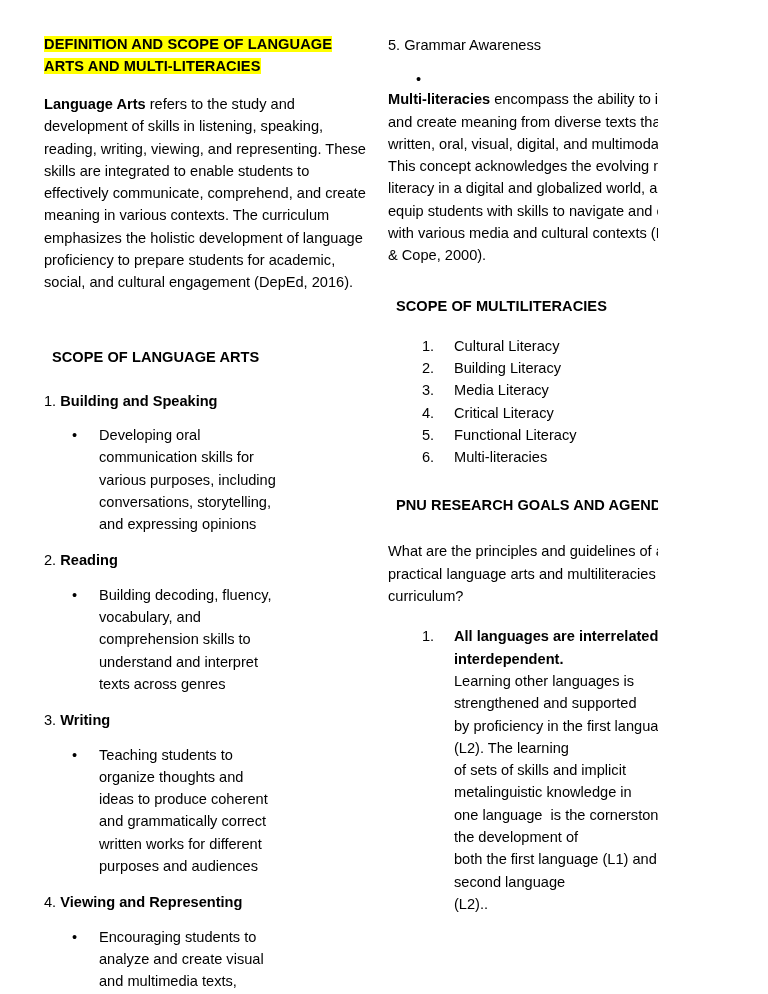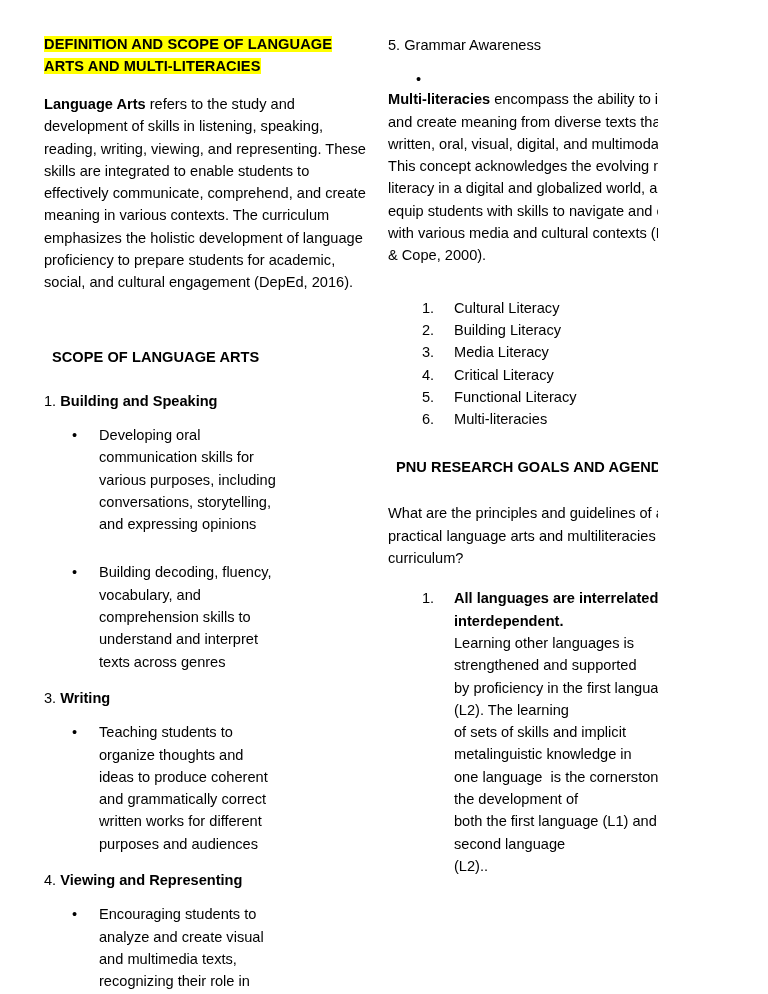--- a/index.html
+++ b/index.html
@@ -158,20 +158,21 @@
     <div class="sp-14"></div>
 
     <p class="num-item"><span class="n">1.</span> <span class="t">Building and Speaking</span></p>
     <div class="sp-12"></div>
     <ul class="bul narrow">
       <li><span class="dot">•</span><span>Developing oral communication skills for various purposes, including conversations, storytelling, and expressing opinions</span></li>
     </ul>
 
     <div class="sp-14"></div>
 
+    <p class="num-item"><span class="n">2.</span> <span class="t">Reading</span></p>
     <div class="sp-12"></div>
     <ul class="bul narrow">
       <li><span class="dot">•</span><span>Building decoding, fluency, vocabulary, and comprehension skills to understand and interpret texts across genres</span></li>
     </ul>
 
     <div class="sp-14"></div>
 
     <p class="num-item"><span class="n">3.</span> <span class="t">Writing</span></p>
     <div class="sp-12"></div>
     <ul class="bul narrow">
@@ -197,20 +198,21 @@
     <ul class="bul narrow-r">
       <li><span class="dot">•</span></li>
     </ul>
 
     <div class="sp-20"></div>
 
     <p class="para"><b>Multi-literacies</b><span> encompass the ability to interpret and create meaning from diverse texts that include written, oral, visual, digital, and multimodal forms. This concept acknowledges the evolving nature of literacy in a digital and globalized world, aiming to equip students with skills to navigate and engage with various media and cultural contexts (Kalantzis &amp; Cope, 2000).</span></p>
 
     <div class="sp-20"></div>
 
+    <p class="section-head">SCOPE OF MULTILITERACIES</p>
 
     <div class="sp-10"></div>
 
     <ol class="plainlist">
       <li><span class="mk">1.</span><span>Cultural Literacy</span></li>
       <li><span class="mk">2.</span><span>Building Literacy</span></li>
       <li><span class="mk">3.</span><span>Media Literacy</span></li>
       <li><span class="mk">4.</span><span>Critical Literacy</span></li>
       <li><span class="mk">5.</span><span>Functional Literacy</span></li>
       <li><span class="mk">6.</span><span>Multi-literacies</span></li>

